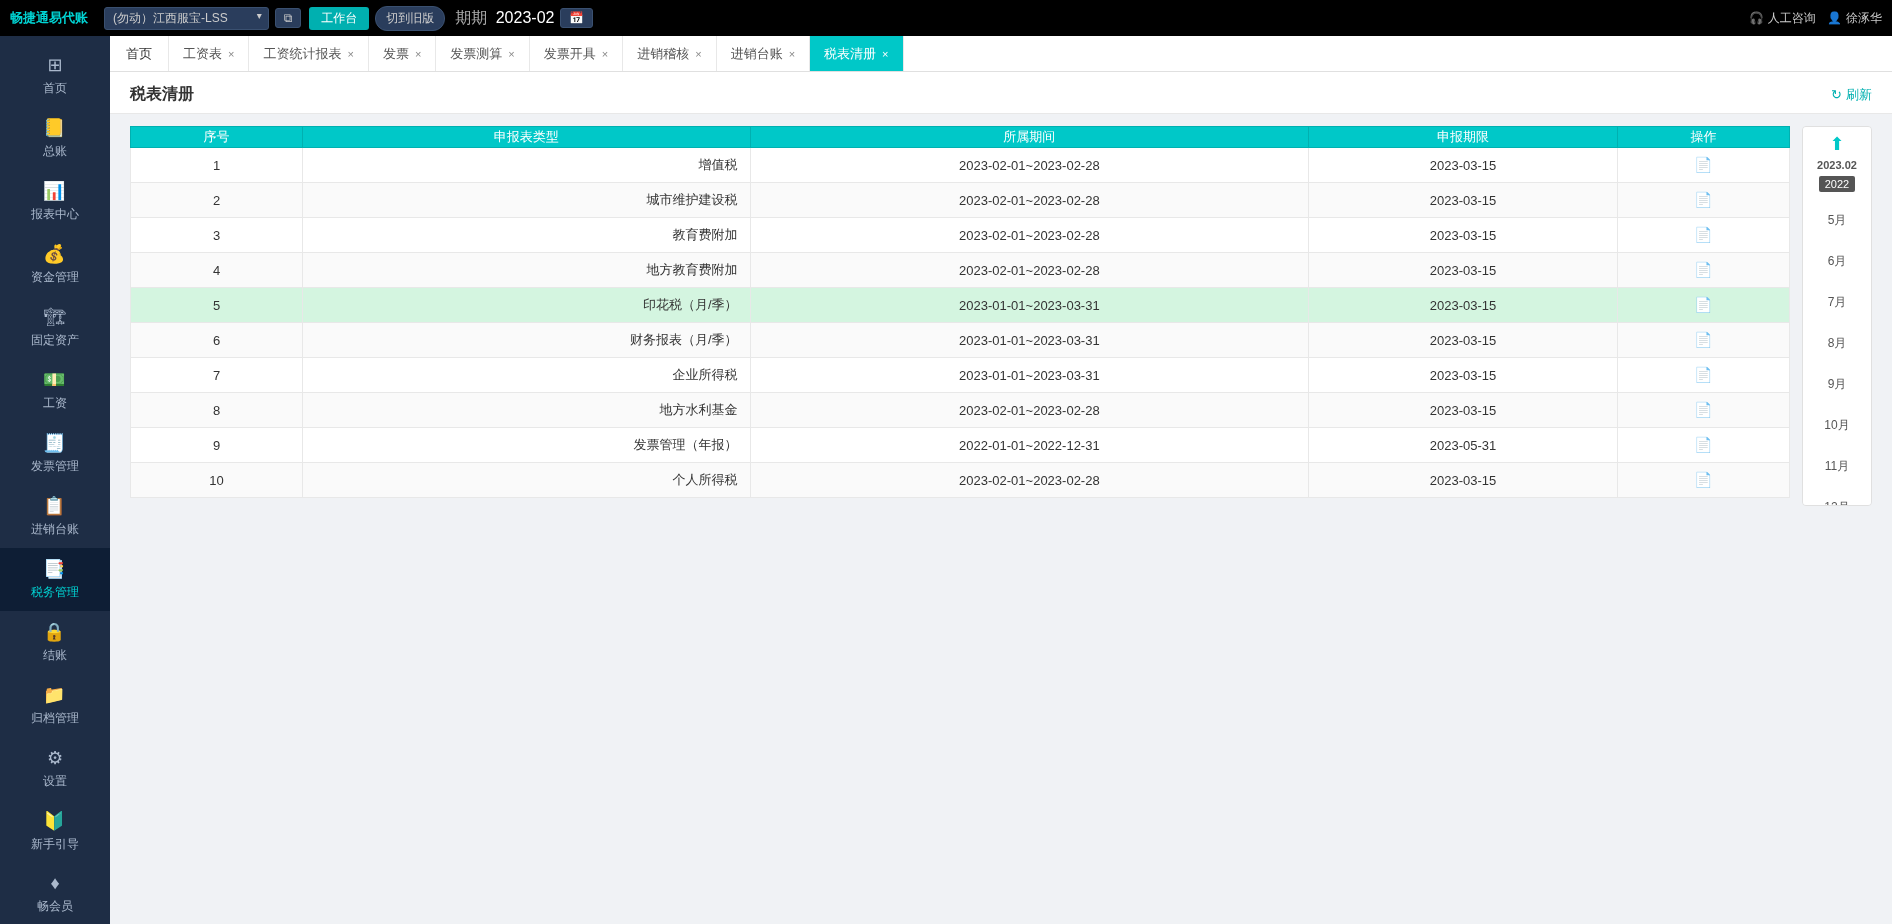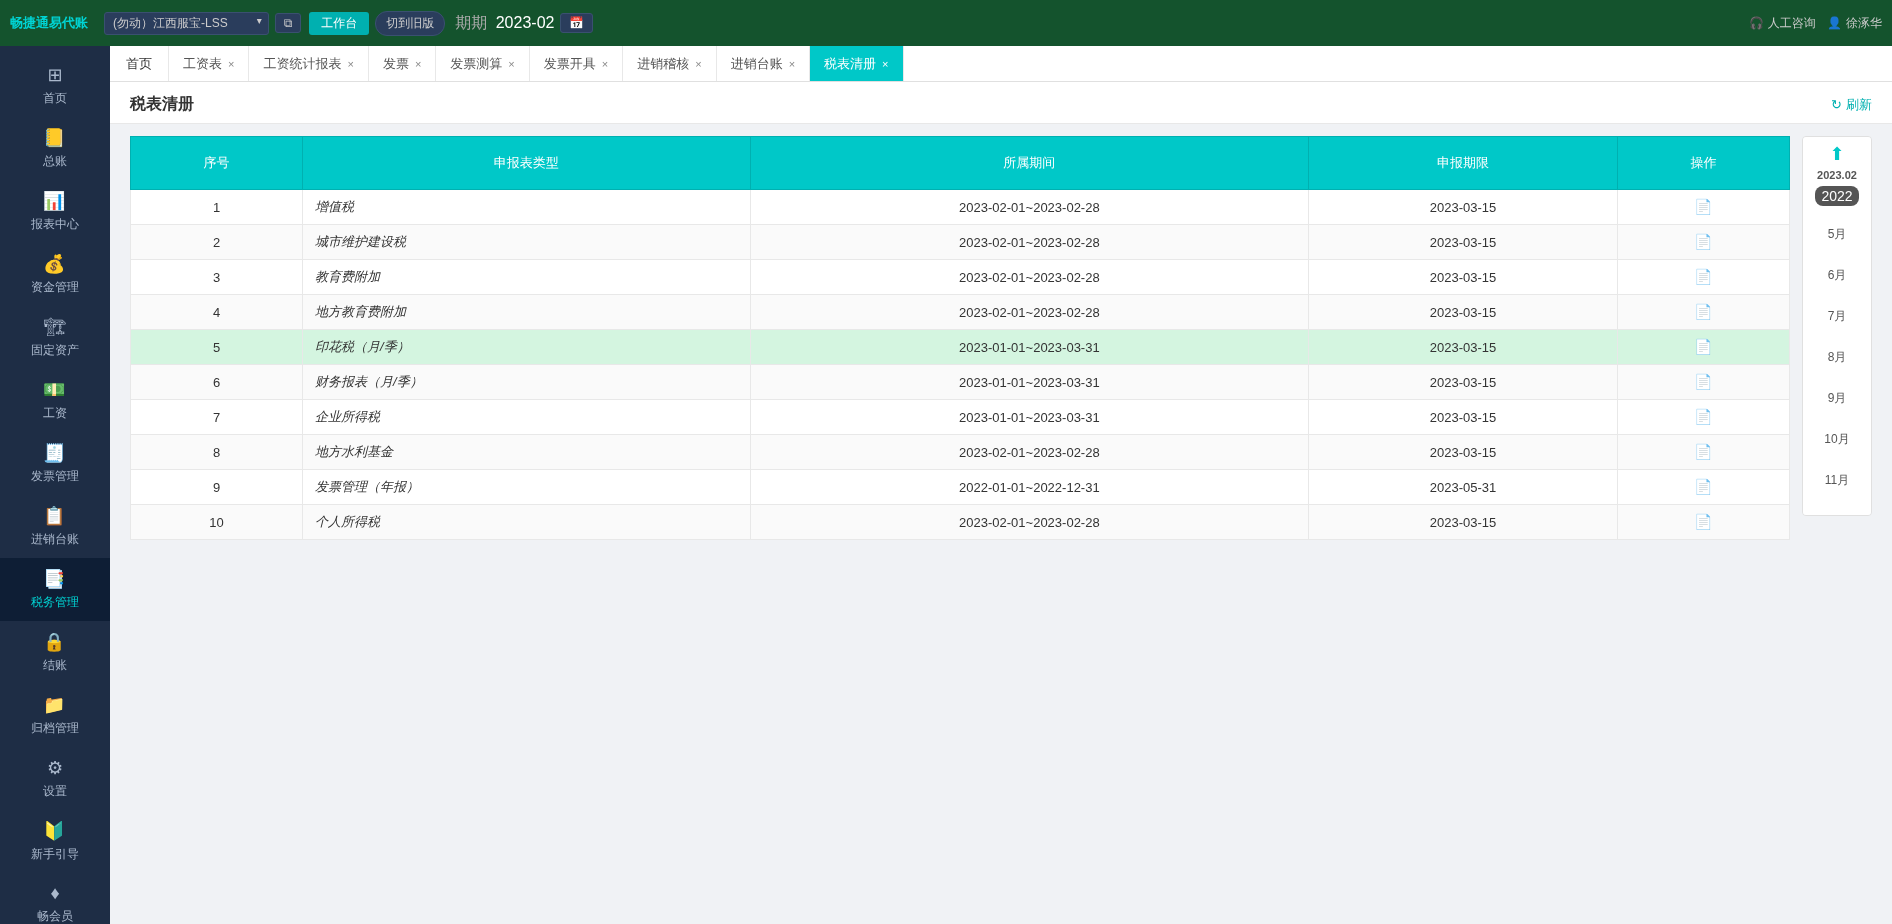--- a/index.html
+++ b/index.html
@@ -1,21 +1,21 @@
 <!DOCTYPE html>
 <html><head>
   <meta charset="utf-8">
   <style>
     * { box-sizing: border-box; margin: 0; padding: 0; }
     body { font-family: 'Microsoft YaHei', Arial, sans-serif; font-size: 13px; background: #f0f2f5; color: #333; display: flex; flex-direction: column; height: 924px; overflow: hidden; }
 
     
     .top-bar {
-      height: 46px;
-      background: #14532d;
+      height: 36px;
+      background: #000000;
       display: flex;
       align-items: center;
       padding: 0 10px;
       color: #fff;
       font-size: 12px;
       flex-shrink: 0;
     }
     .top-bar .logo {
       color: #00d4d4;
       font-weight: bold;
@@ -214,42 +214,41 @@
       width: 100%;
       border-collapse: collapse;
       background: #fff;
       font-size: 13px;
     }
     table.data-table thead tr {
       background: #00c8c8;
       color: #fff;
     }
     table.data-table thead th {
-      padding: 17px 12px;
+      padding: 1px 12px;
       font-weight: normal;
       text-align: center;
       border: 1px solid #00b0b0;
     }
     table.data-table tbody tr {
       border-bottom: 1px solid #e8e8e8;
     }
     table.data-table tbody tr:nth-child(even) {
       background: #fafafa;
     }
     table.data-table tbody tr.highlighted {
       background: #d4f5e0;
     }
     table.data-table tbody td {
       padding: 8px 12px;
       text-align: center;
       border: 1px solid #e8e8e8;
     }
     table.data-table tbody td.name-col {
-      text-align: left;
-      font-style: italic;
+      text-align: right;
     }
     .action-icon {
       color: #888;
       cursor: pointer;
       font-size: 15px;
     }
 
     
     .timeline-panel {
       width: 70px;
@@ -281,23 +280,23 @@
       height: 28px;
       display: flex;
       align-items: center;
       justify-content: center;
       margin: 2px auto;
       font-size: 12px;
     }
     .timeline-year-tag {
       background: #555;
       color: #fff;
-      font-size: 14px;
+      font-size: 11px;
       padding: 2px 6px;
-      border-radius: 8px;
+      border-radius: 2px;
       margin: 3px auto;
       text-align: center;
     }
     .timeline-up, .timeline-down {
       color: #00c8c8;
       cursor: pointer;
       font-size: 18px;
       padding: 2px 0;
     }
     .period-label {

